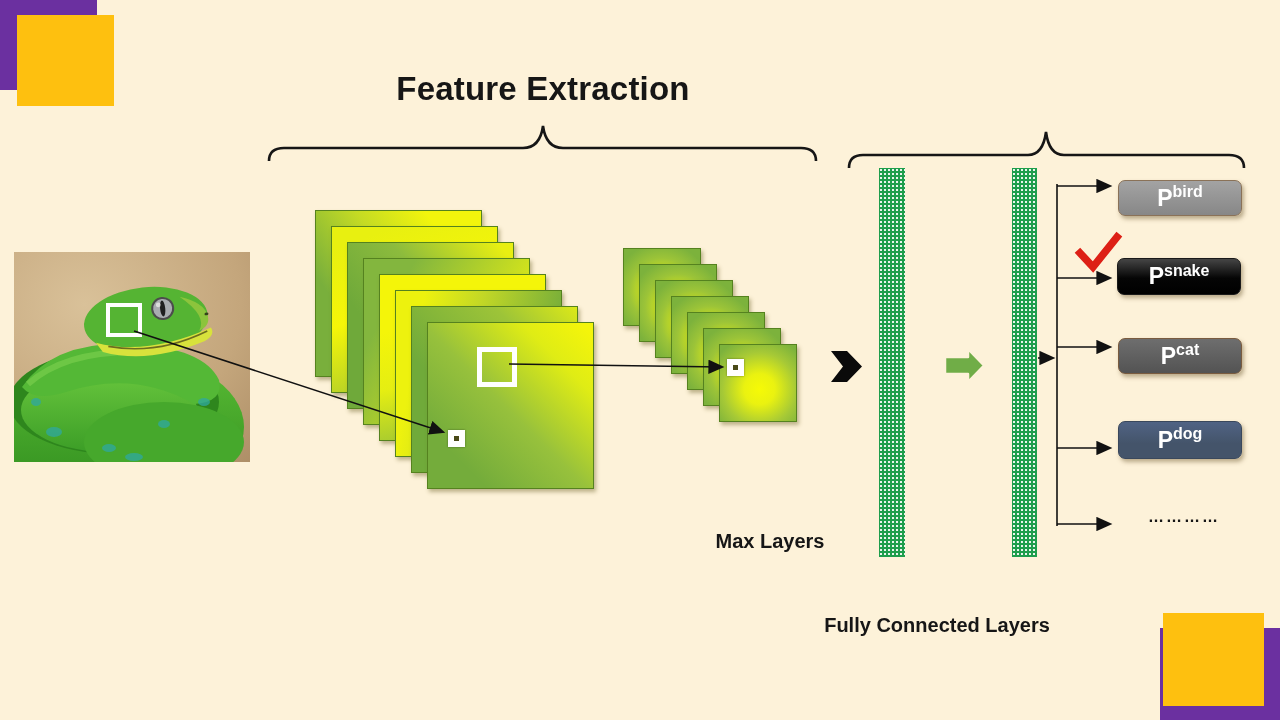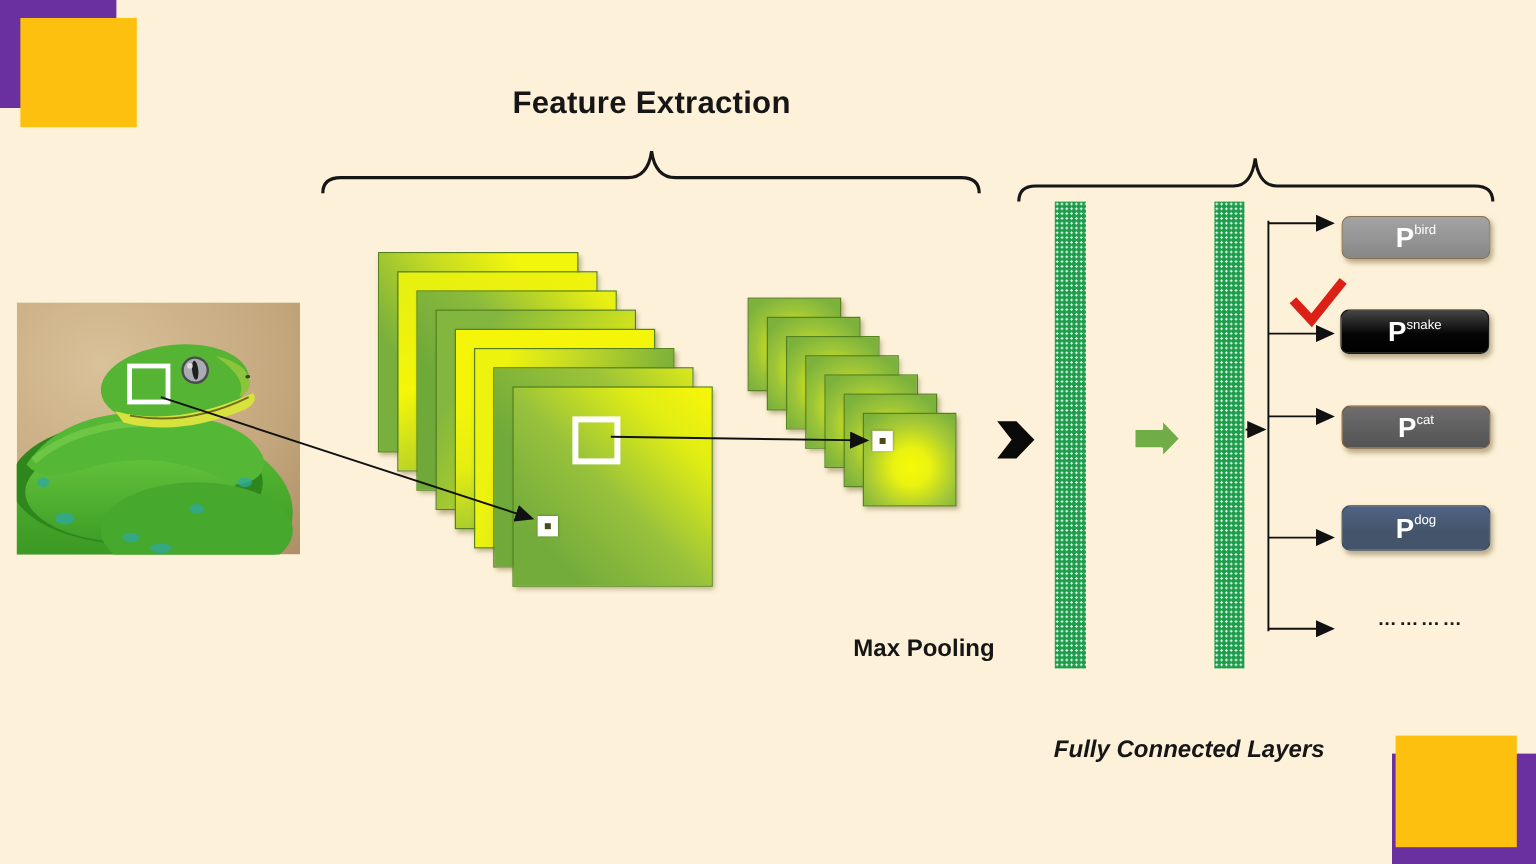--- a/index.html
+++ b/index.html
@@ -9,21 +9,21 @@
     font-family:"Liberation Sans", sans-serif;color:#1c1c1c;
   }
   .abs{position:absolute;}
 
   
   .sq{position:absolute;}
   .purple{background:#6B30A0;}
   .yellow{background:#FFC107;background:#FEC00F;}
 
   
-  .title{position:absolute;text-align:center;font-size:26px;font-weight:600;color:#161616;letter-spacing:.2px;}
+  .title{position:absolute;text-align:center;font-size:33px;font-weight:600;color:#161616;letter-spacing:.2px;}
   .stage-label{position:absolute;text-align:center;font-size:20px;font-weight:600;color:#161616;}
 
   
   .layer{position:absolute;border:1px solid #55821F;box-shadow:2px 3px 4px rgba(110,100,40,.45);}
   .conv-layer{width:165px;height:165px;}
   .g1{background:linear-gradient(55deg,#79AF3C 25%,#C4DB24 55%,#F2F50C 80%);}
   .g2{background:linear-gradient(160deg,#E8F010 10%,#F5F608 45%,#9FC433 90%);}
   .g3{background:linear-gradient(50deg,#6FA93A 30%,#8CBB3D 60%,#E8EF12 95%);}
   .g4{background:linear-gradient(120deg,#83B63E 20%,#D7E61A 70%,#F2F30C 100%);}
   .g5{background:linear-gradient(170deg,#F4F509 30%,#E5EE12 60%,#8CBB3D 100%);}
@@ -41,43 +41,43 @@
   
   .fc-bar{position:absolute;width:26px;height:389px;background-color:#1E9E4C;
     background-image:radial-gradient(circle, rgba(255,255,255,.9) .8px, transparent 1.1px);
     background-size:4px 4px;}
 
   
   .out-box{position:absolute;width:122px;height:34px;border-radius:7px;
     display:flex;align-items:center;justify-content:center;color:#fff;
     box-shadow:2px 3px 4px rgba(120,100,60,.5);}
   .out-box .p{font-size:23px;font-weight:600;line-height:1;}
-  .out-box .sup{font-size:11px;font-weight:400;position:relative;top:-6px;}
+  .out-box .sup{font-size:16px;font-weight:700;position:relative;top:-6px;}
   .out-bird{background:linear-gradient(#A3A3A3,#878787);border:1px solid #8A7258;}
   .out-snake{background:linear-gradient(#454545,#050505 55%,#000);border:1px solid #1a1a1a;height:35px;}
   .out-cat{background:linear-gradient(#6E6E6E,#535353);border:1px solid #7A5C3F;}
   .out-dog{background:linear-gradient(#506384,#44546A 60%);border:1px solid #3A485C;height:36px;}
   .ellipsis-text{position:absolute;font-size:16px;font-weight:700;letter-spacing:2px;color:#161616;}
 
   svg{position:absolute;left:0;top:0;}
 </style>
 </head>
 <body>
 
 <div class="slide">
 
   <div class="sq purple" style="left:0;top:0;width:97px;height:90px;"></div>
   <div class="sq yellow" style="left:17px;top:15px;width:97px;height:91px;"></div>
   <div class="sq purple" style="left:1160px;top:628px;width:120px;height:92px;"></div>
   <div class="sq yellow" style="left:1163px;top:613px;width:101px;height:93px;"></div>
 
   <div class="title" style="left:393px;top:70px;width:300px;">Feature Extraction</div>
 
-  <div class="stage-label" style="left:690px;top:530px;width:160px;">Max Pooling</div>
-  <div class="stage-label" style="left:851px;top:614px;width:280px;font-style:italic;">Fully Connected Layers</div>
+  <div class="stage-label" style="left:690px;top:530px;width:160px;">Max Layers</div>
+  <div class="stage-label" style="left:797px;top:614px;width:280px;">Fully Connected Layers</div>
 
   <svg style="left:14px;top:252px;" width="236" height="210" viewBox="0 0 236 210">
     <defs>
       <radialGradient id="bg" cx="30%" cy="25%" r="110%">
         <stop offset="0%" stop-color="#D9C199"></stop>
           <stop offset="60%" stop-color="#C4A67C"></stop>
           <stop offset="100%" stop-color="#A98A63"></stop>
       </radialGradient>
       <linearGradient id="coil1" x1="0" y1="0" x2="0" y2="1">
         <stop offset="0%" stop-color="#5CBE36"></stop>

